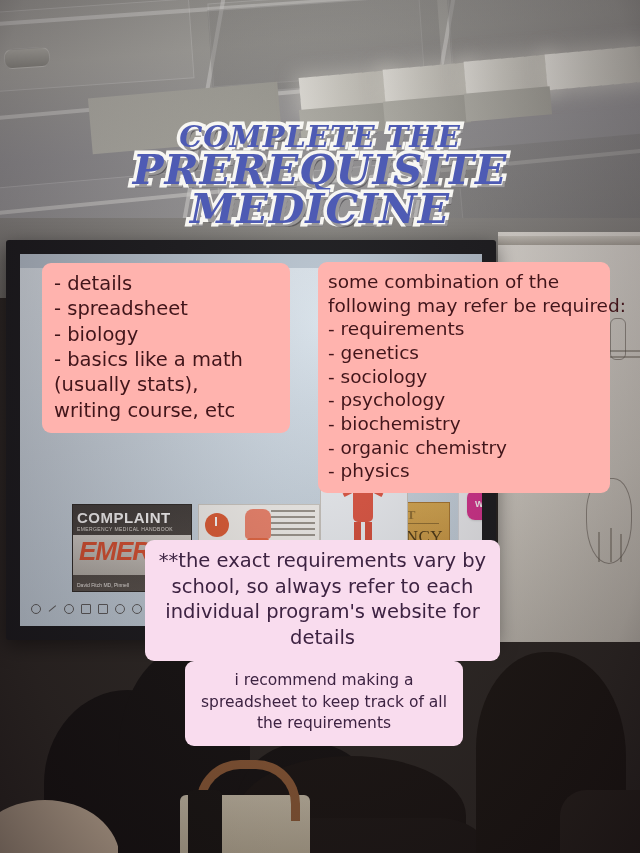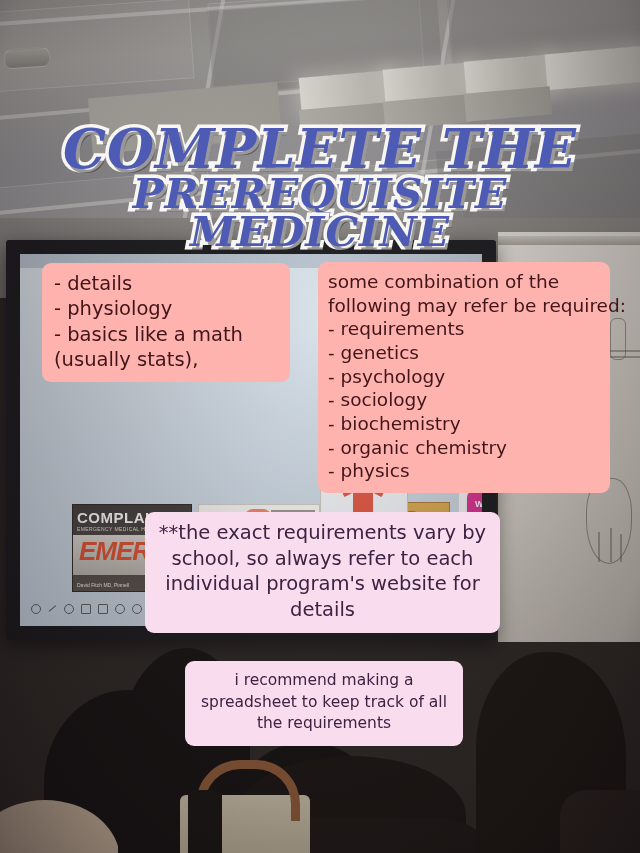--- a/index.html
+++ b/index.html
@@ -120,35 +120,35 @@
   .grade{position:absolute;inset:0;pointer-events:none;
     background:radial-gradient(ellipse at 50% 38%,rgba(255,240,235,.06) 0%,rgba(30,20,25,.30) 78%,rgba(20,12,16,.55) 100%);}
 
   
   .title{position:absolute;left:0;top:124px;width:640px;text-align:center;
     font-family:"DejaVu Serif","Liberation Serif",serif;
     font-weight:bold;font-style:italic;
     color:#4e5bb4;line-height:.94;letter-spacing:1px;
     -webkit-text-stroke:7px #f7f6f2;paint-order:stroke fill;
     text-shadow:3px 4px 0 rgba(40,38,45,.45);}
-  .title .l1{display:block;font-size:54px;}
+  .title .l1{display:block;font-size:29px;}
   .title .l2{display:block;font-size:41px;}
 
   
   .cap{position:absolute;box-sizing:border-box;
        font-family:"DejaVu Sans","Liberation Sans",sans-serif;}
 
   .cap.salmon{background:#ffb3ae;color:#41151a;border-radius:9px;}
   .cap.lilac{background:#f9dcee;color:#3d2342;border-radius:9px;}
 
   #box-left{left:42px;top:263px;width:248px;padding:8px 10px 10px 12px;
     font-size:19.5px;line-height:1.30;}
   #box-right{left:318px;top:262px;width:292px;padding:8px 8px 10px 10px;
     font-size:18.5px;line-height:1.28;}
-  #box-note{left:145px;top:512px;width:355px;padding:8px 12px 10px;
+  #box-note{left:145px;top:540px;width:355px;padding:8px 12px 10px;
     font-size:19.5px;line-height:1.32;text-align:center;}
   #box-tip{left:185px;top:661px;width:278px;padding:9px 14px 11px;
     font-size:15.5px;line-height:1.40;text-align:center;}
 
   .cap .ln{display:block;white-space:pre;}
   #box-tip .ln,#box-note .ln{white-space:normal;}
 </style>
 </head>
 <body>
 
@@ -296,32 +296,34 @@
     <div class="grade"></div>
   </div>
 
   <div class="title">
     <span class="l1">COMPLETE THE</span>
     <span class="l2">PREREQUISITE MEDICINE</span>
   </div>
 
   <div id="box-left" class="cap salmon">
     <span class="ln">- details</span>
-    <span class="ln">- physiology</span>
+    <span class="ln">- spreadsheet</span>
+    <span class="ln">- biology</span>
     <span class="ln">- basics like a math</span>
     <span class="ln">(usually stats),</span>
+    <span class="ln">writing course, etc</span>
   </div>
 
   <div id="box-right" class="cap salmon">
     <span class="ln">some combination of the</span>
     <span class="ln">following may refer be required:</span>
     <span class="ln">- requirements</span>
     <span class="ln">- genetics</span>
+    <span class="ln">- sociology</span>
     <span class="ln">- psychology</span>
-    <span class="ln">- sociology</span>
     <span class="ln">- biochemistry</span>
     <span class="ln">- organic chemistry</span>
     <span class="ln">- physics</span>
   </div>
 
   <div id="box-note" class="cap lilac">
     <span class="ln">**the exact requirements vary by school, so always refer to each individual program's website for details</span>
   </div>
 
   <div id="box-tip" class="cap lilac">

